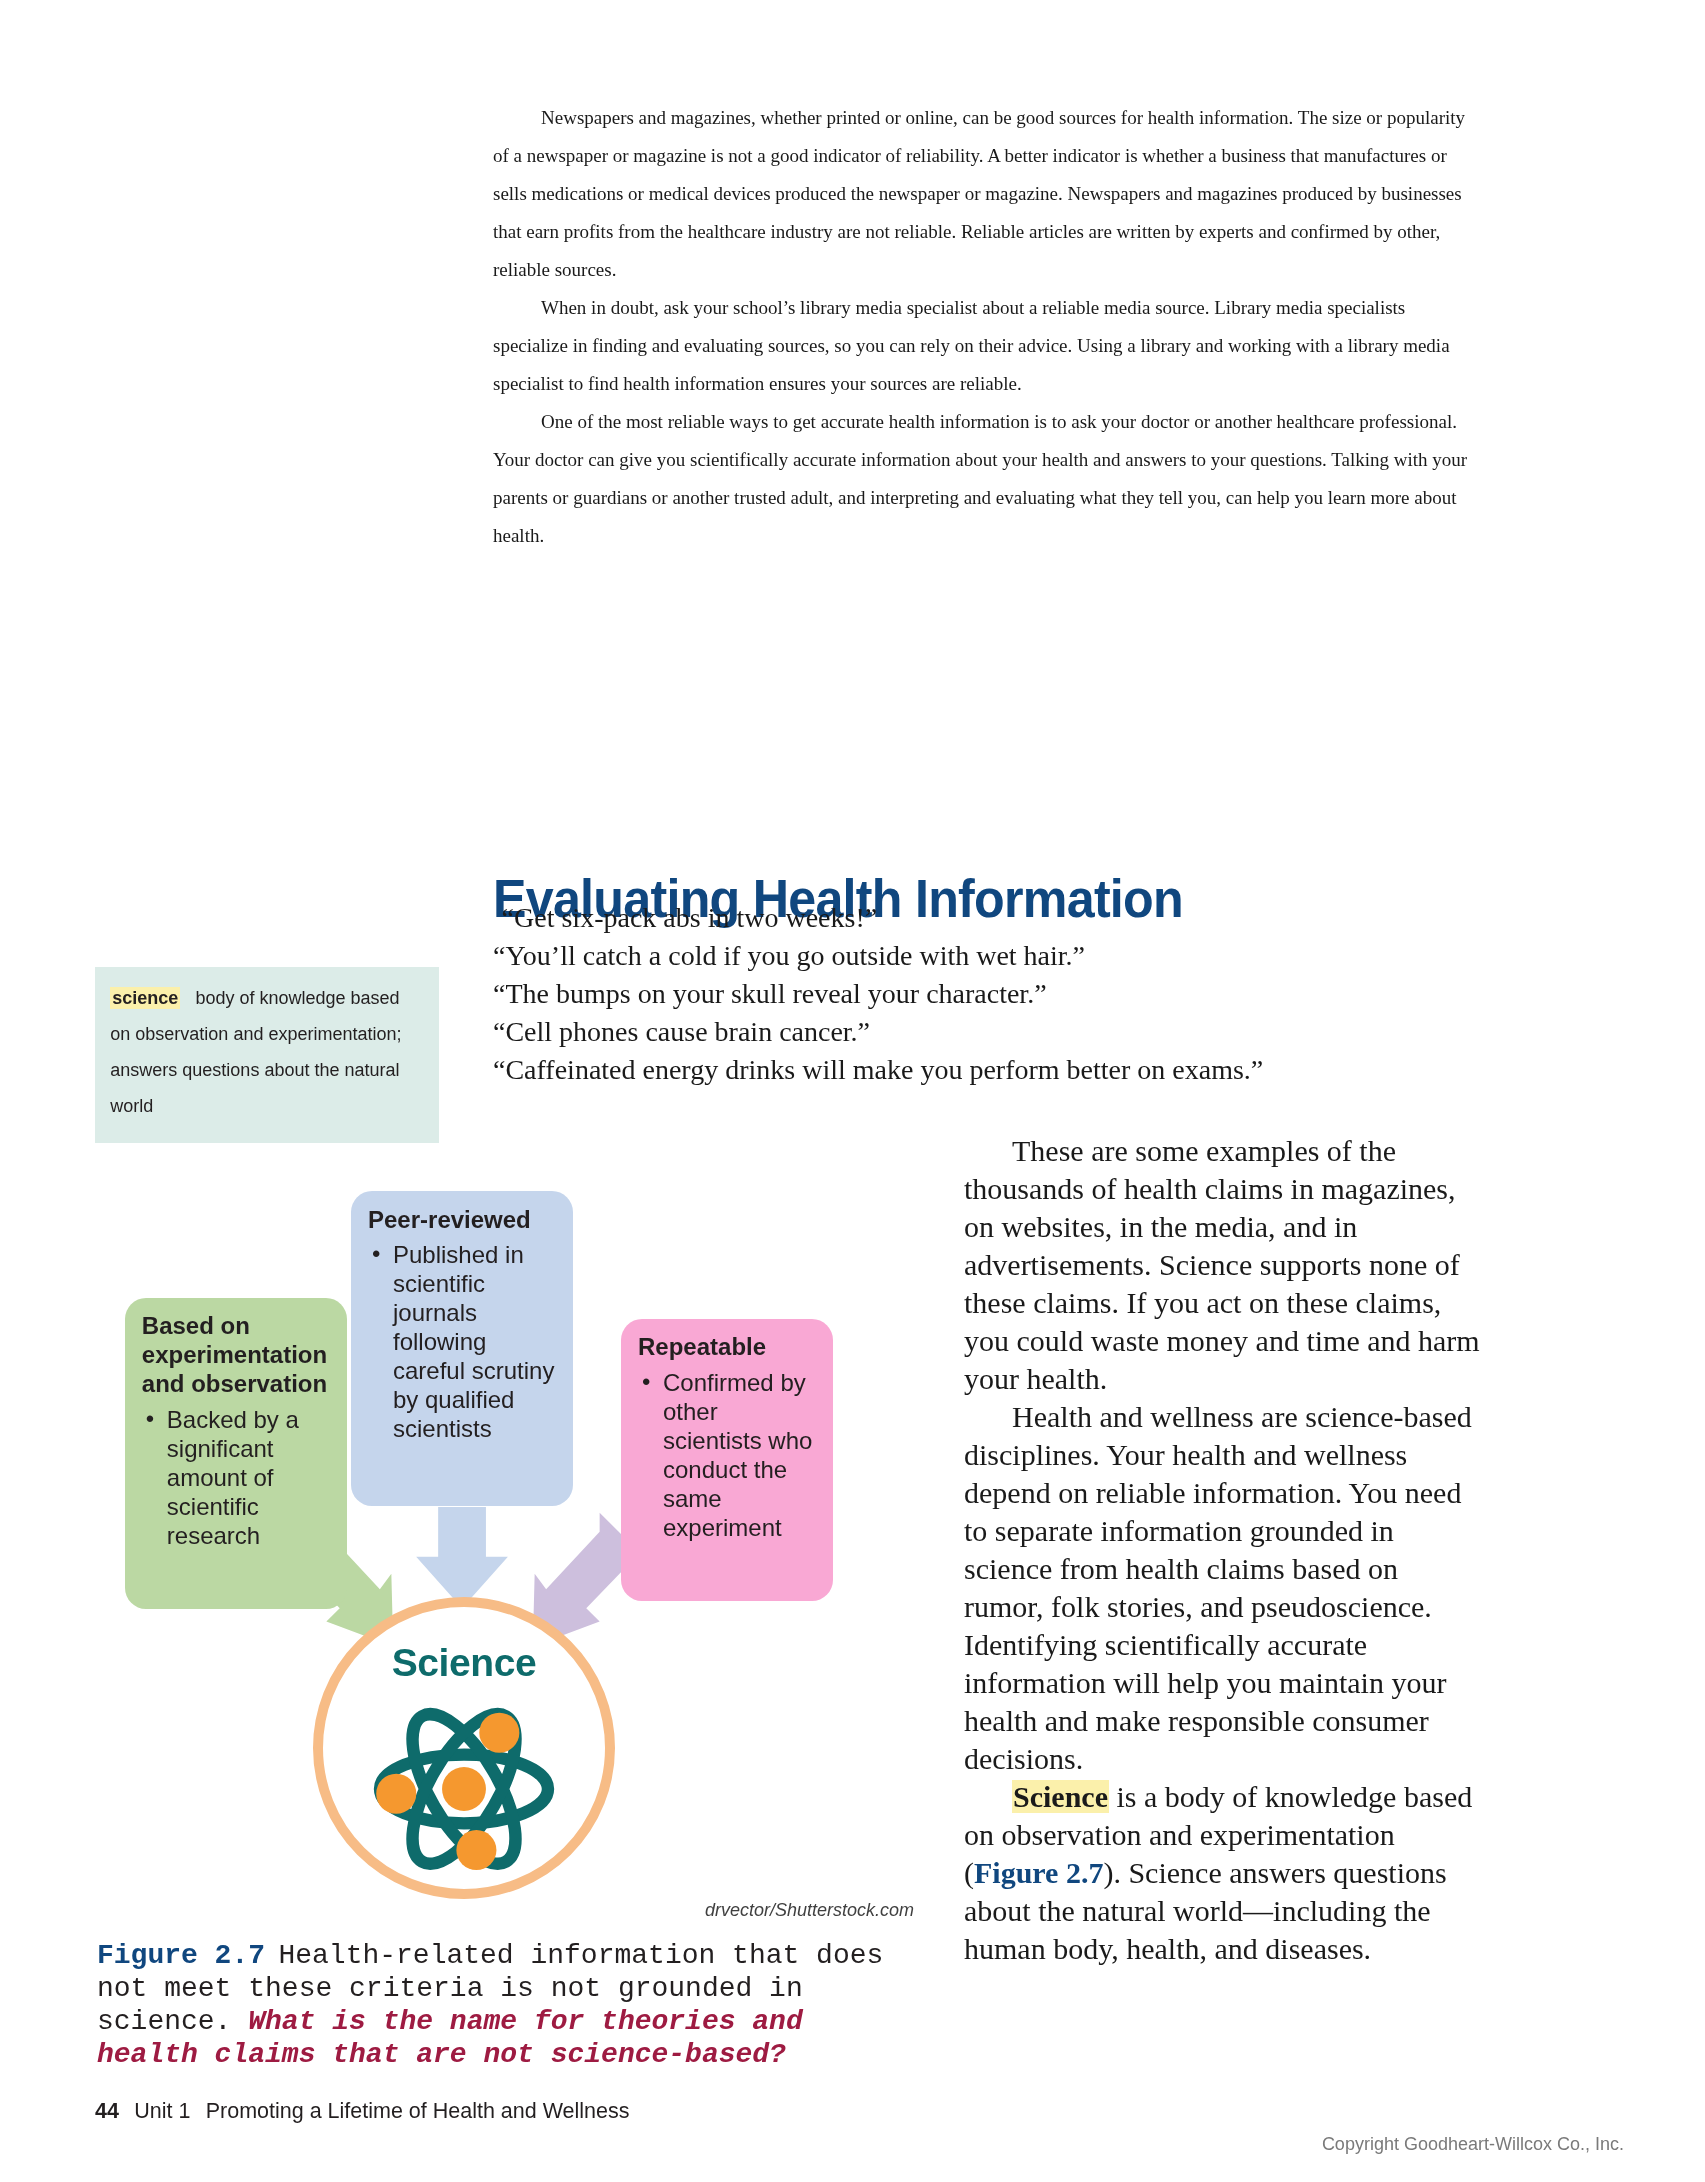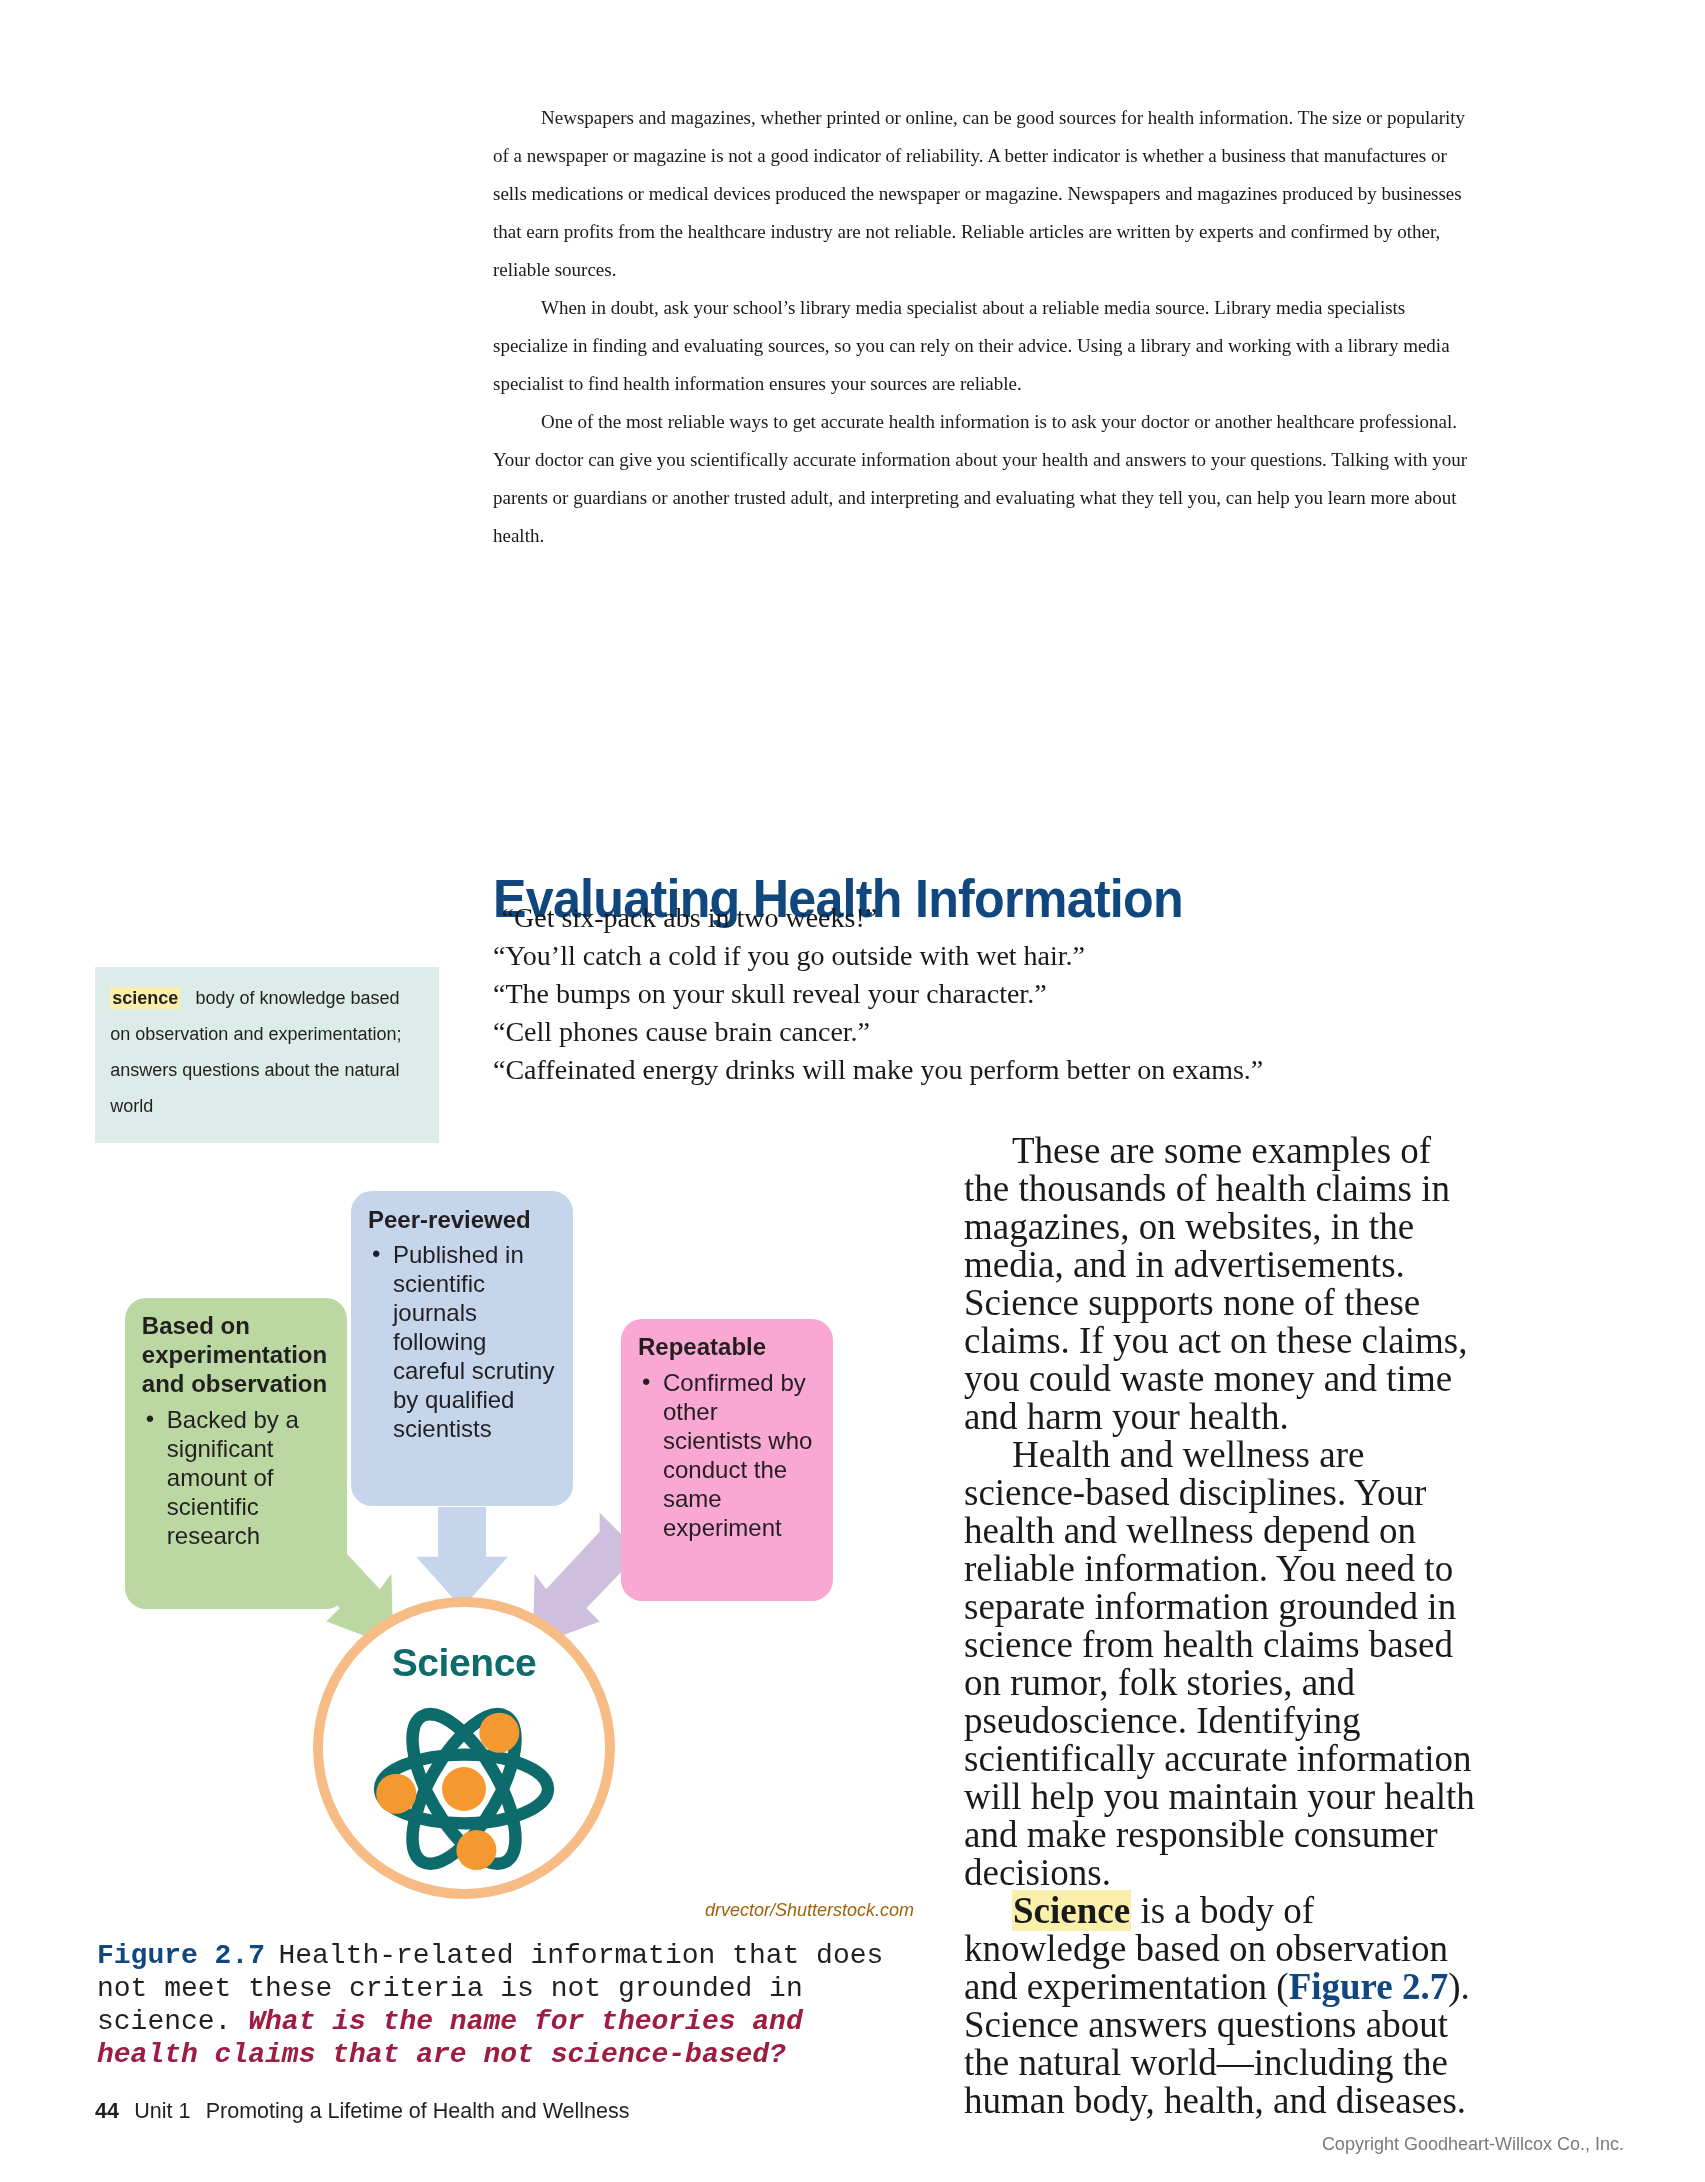--- a/index.html
+++ b/index.html
@@ -85,21 +85,21 @@
   }
   .vocab-gap { display: inline-block; width: 15.3px; }
 
   
   .right-col {
     position: absolute;
     left: 964px;
     top: 1132px;
     width: 521px;
     font-family: "Liberation Serif", serif;
-    font-size: 37px;
+    font-size: 30px;
     line-height: 38px;
     color: #1a1a1a;
   }
   .right-col p { margin: 0; text-indent: 48px; }
   .hl-science {
     font-weight: bold;
     background: #fbf0ab;
     padding: 0 1px;
   }
   .fig-ref { font-weight: bold; color: #10477f; }
@@ -202,21 +202,21 @@
   
   .credit {
     position: absolute;
     left: 574px;
     top: 1900px;
     width: 340px;
     text-align: right;
     font-family: "Liberation Sans", sans-serif;
     font-style: italic;
     font-size: 18px;
-    color: #a16207;
+    color: #404040;
   }
   .caption {
     position: absolute;
     left: 97px;
     top: 1939px;
     width: 822px;
     font-family: Liberation Mono, monospace;
     font-size: 28px;
     line-height: 33px;
     color: #231f20;

